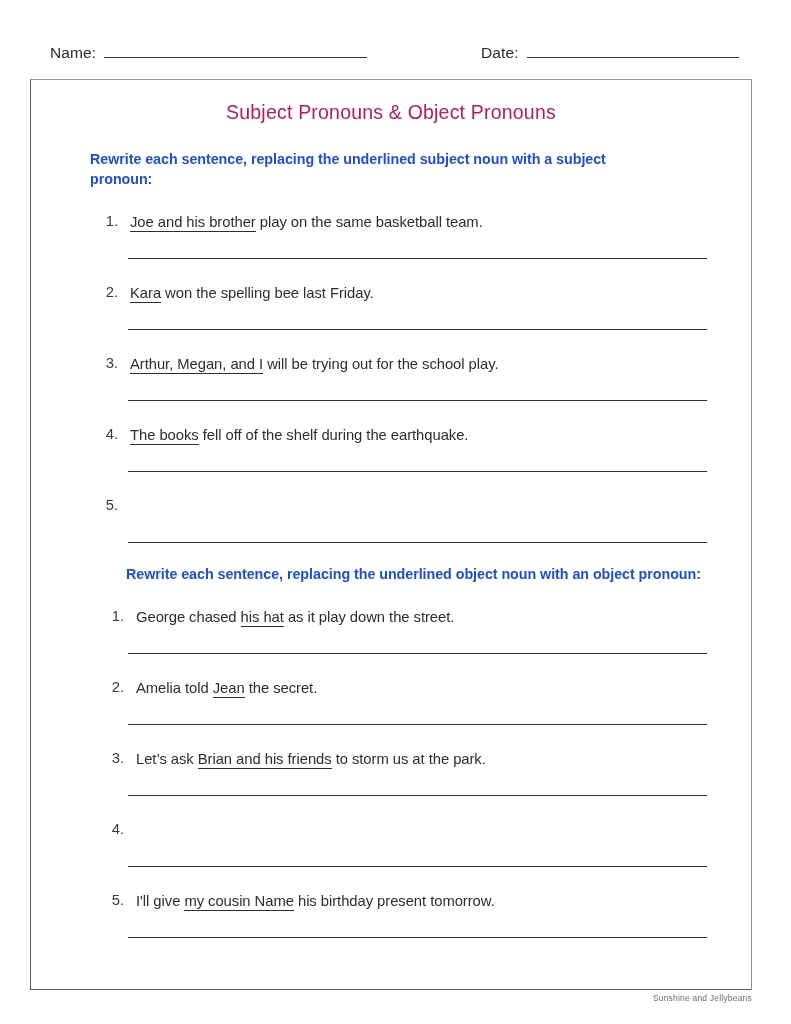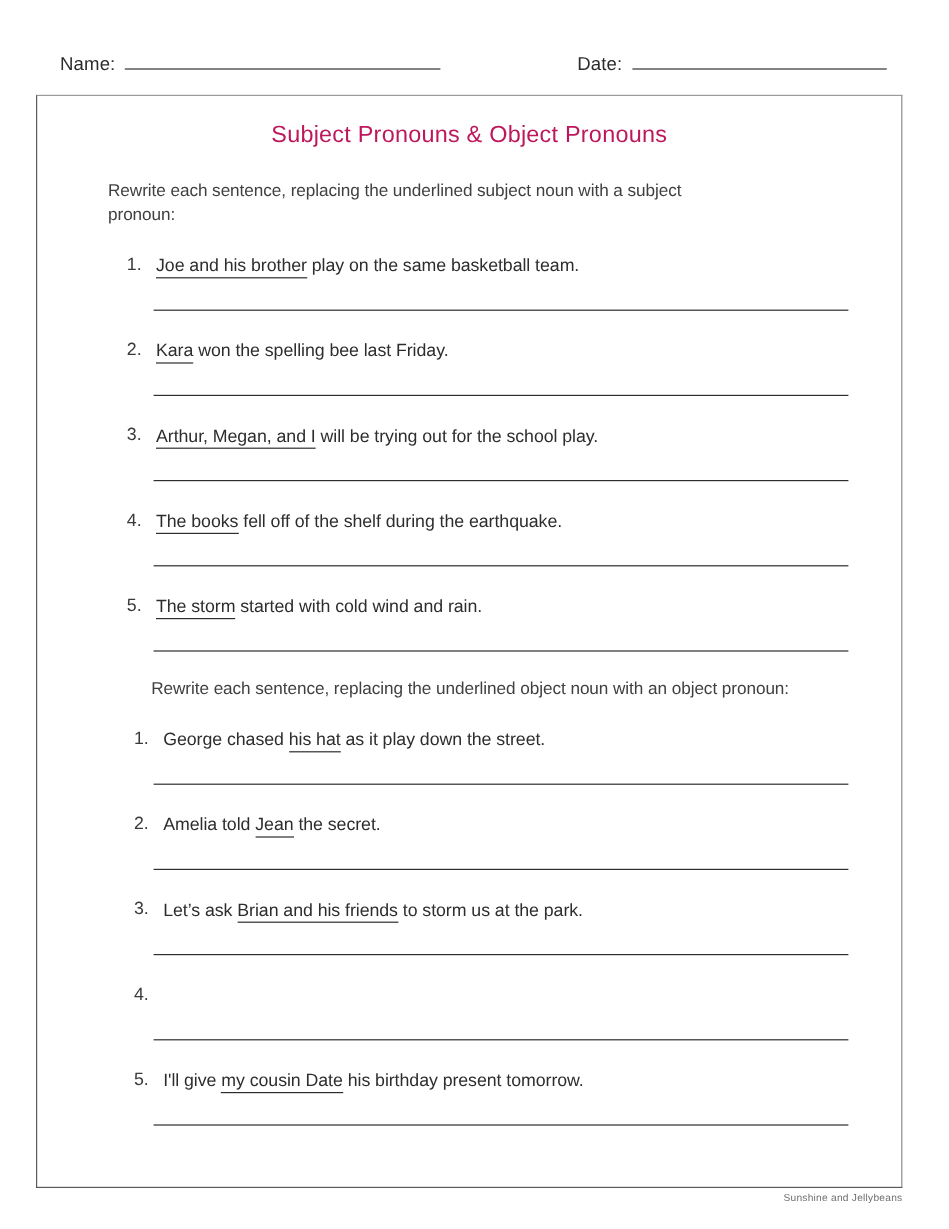--- a/index.html
+++ b/index.html
@@ -75,22 +75,22 @@
   
   .section {
     position: absolute;
     width: 720px;
   }
   #section-subject { top: 69px; }
   #section-object  { top: 484px; }
 
   .section-instructions {
     font-size: 14.3px;
-    font-weight: normal;
-    color: #404040;
+    font-weight: bold;
+    color: #1d4ed8;
     line-height: 20px;
     letter-spacing: -0.05px;
   }
   #section-subject .section-instructions {
     margin-left: 59px;
     width: 530px;
   }
   #section-object .section-instructions {
     margin-left: 95px;
     width: 580px;
@@ -196,21 +196,20 @@
           <span class="item-text"><u>Arthur, Megan, and I</u><span> will be trying out for the school play.</span></span>
           <div class="answer-rule"></div>
         </li>
         <li class="item">
           <span class="item-number">4.</span>
           <span class="item-text"><u>The books</u><span> fell off of the shelf during the earthquake.</span></span>
           <div class="answer-rule"></div>
         </li>
         <li class="item">
           <span class="item-number">5.</span>
-          <span class="item-text"><u>The storm</u><span> started with cold wind and rain.</span></span>
           <div class="answer-rule"></div>
         </li>
       </ol>
   </div>
 
   <div class="section" id="section-object">
     <div class="section-instructions">Rewrite each sentence, replacing the underlined object noun with an object pronoun:</div>
     <ol class="items" id="object-items">
         <li class="item">
           <span class="item-number">1.</span>
@@ -226,21 +225,21 @@
           <span class="item-number">3.</span>
           <span class="item-text"><span>Let’s ask </span><u>Brian and his friends</u><span> to storm us at the park.</span></span>
           <div class="answer-rule"></div>
         </li>
         <li class="item">
           <span class="item-number">4.</span>
           <div class="answer-rule"></div>
         </li>
         <li class="item">
           <span class="item-number">5.</span>
-          <span class="item-text"><span>I'll give </span><u>my cousin Date</u><span> his birthday present tomorrow.</span></span>
+          <span class="item-text"><span>I'll give </span><u>my cousin Name</u><span> his birthday present tomorrow.</span></span>
           <div class="answer-rule"></div>
         </li>
       </ol>
   </div>
 
 </div>
 
 <div id="footer-credit">Sunshine and Jellybeans</div>
 
 </body></html>

